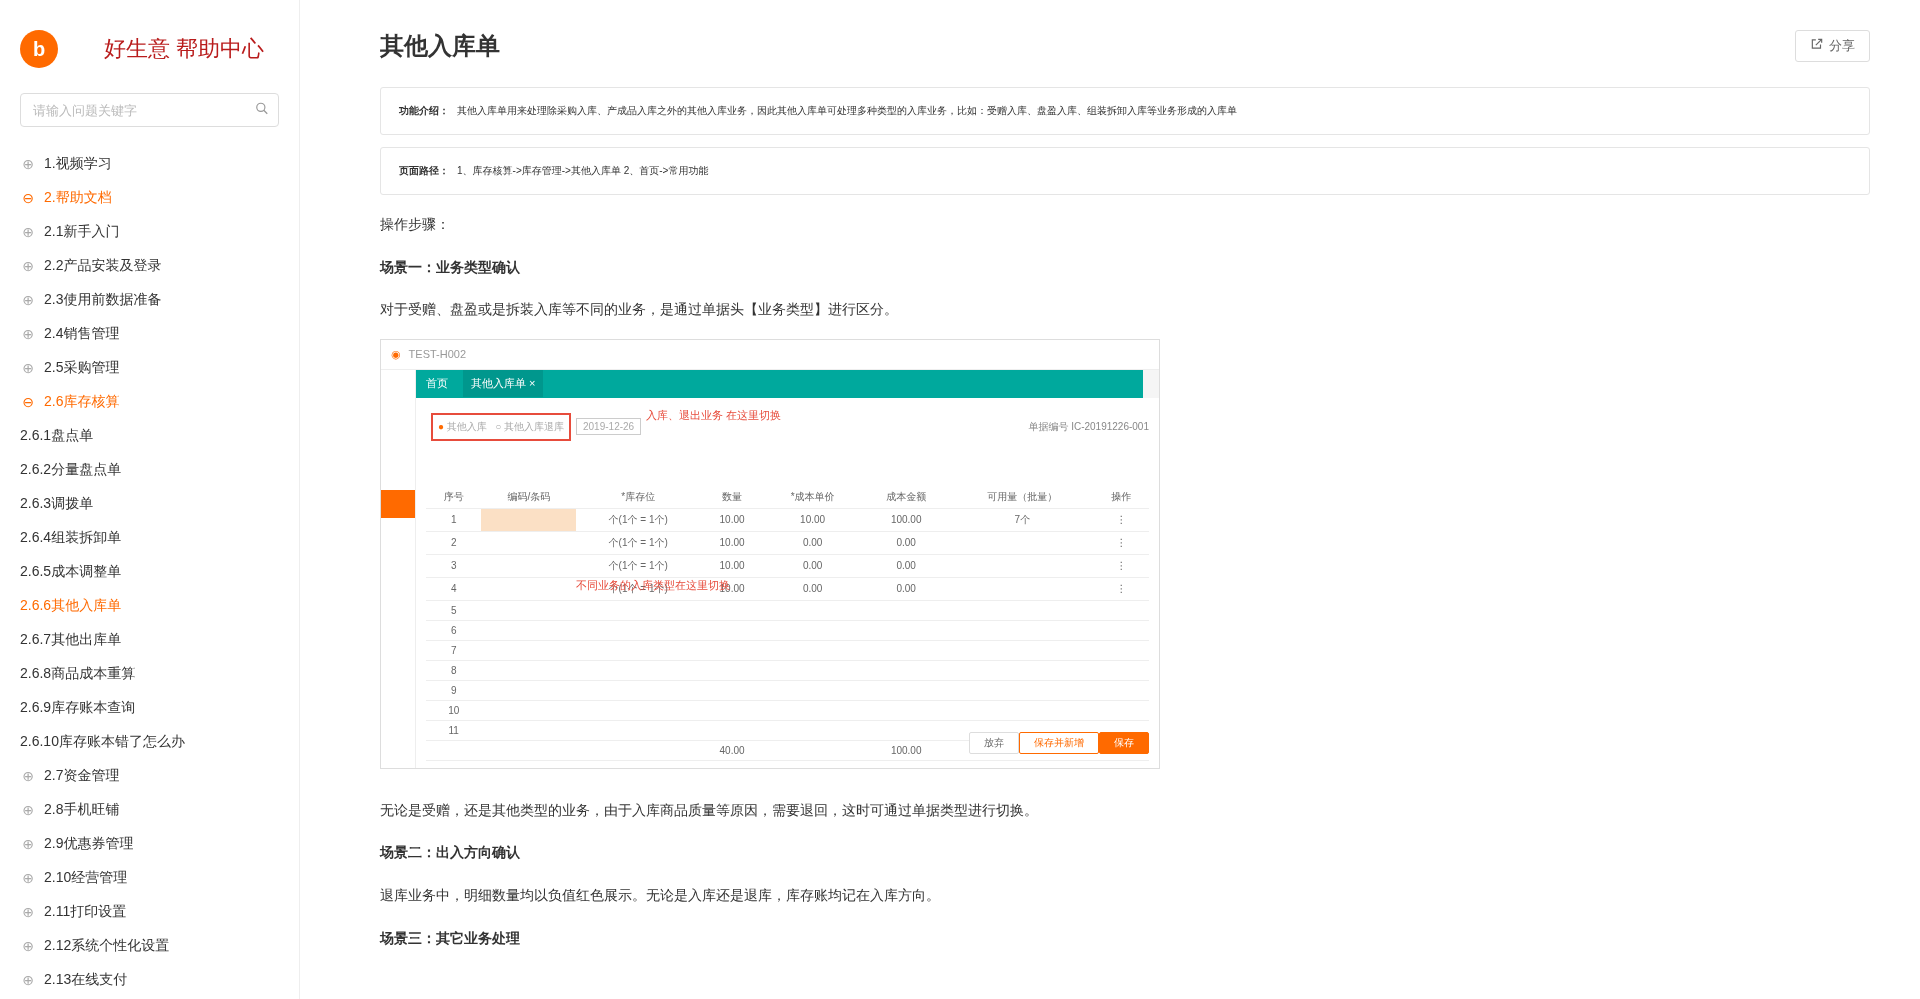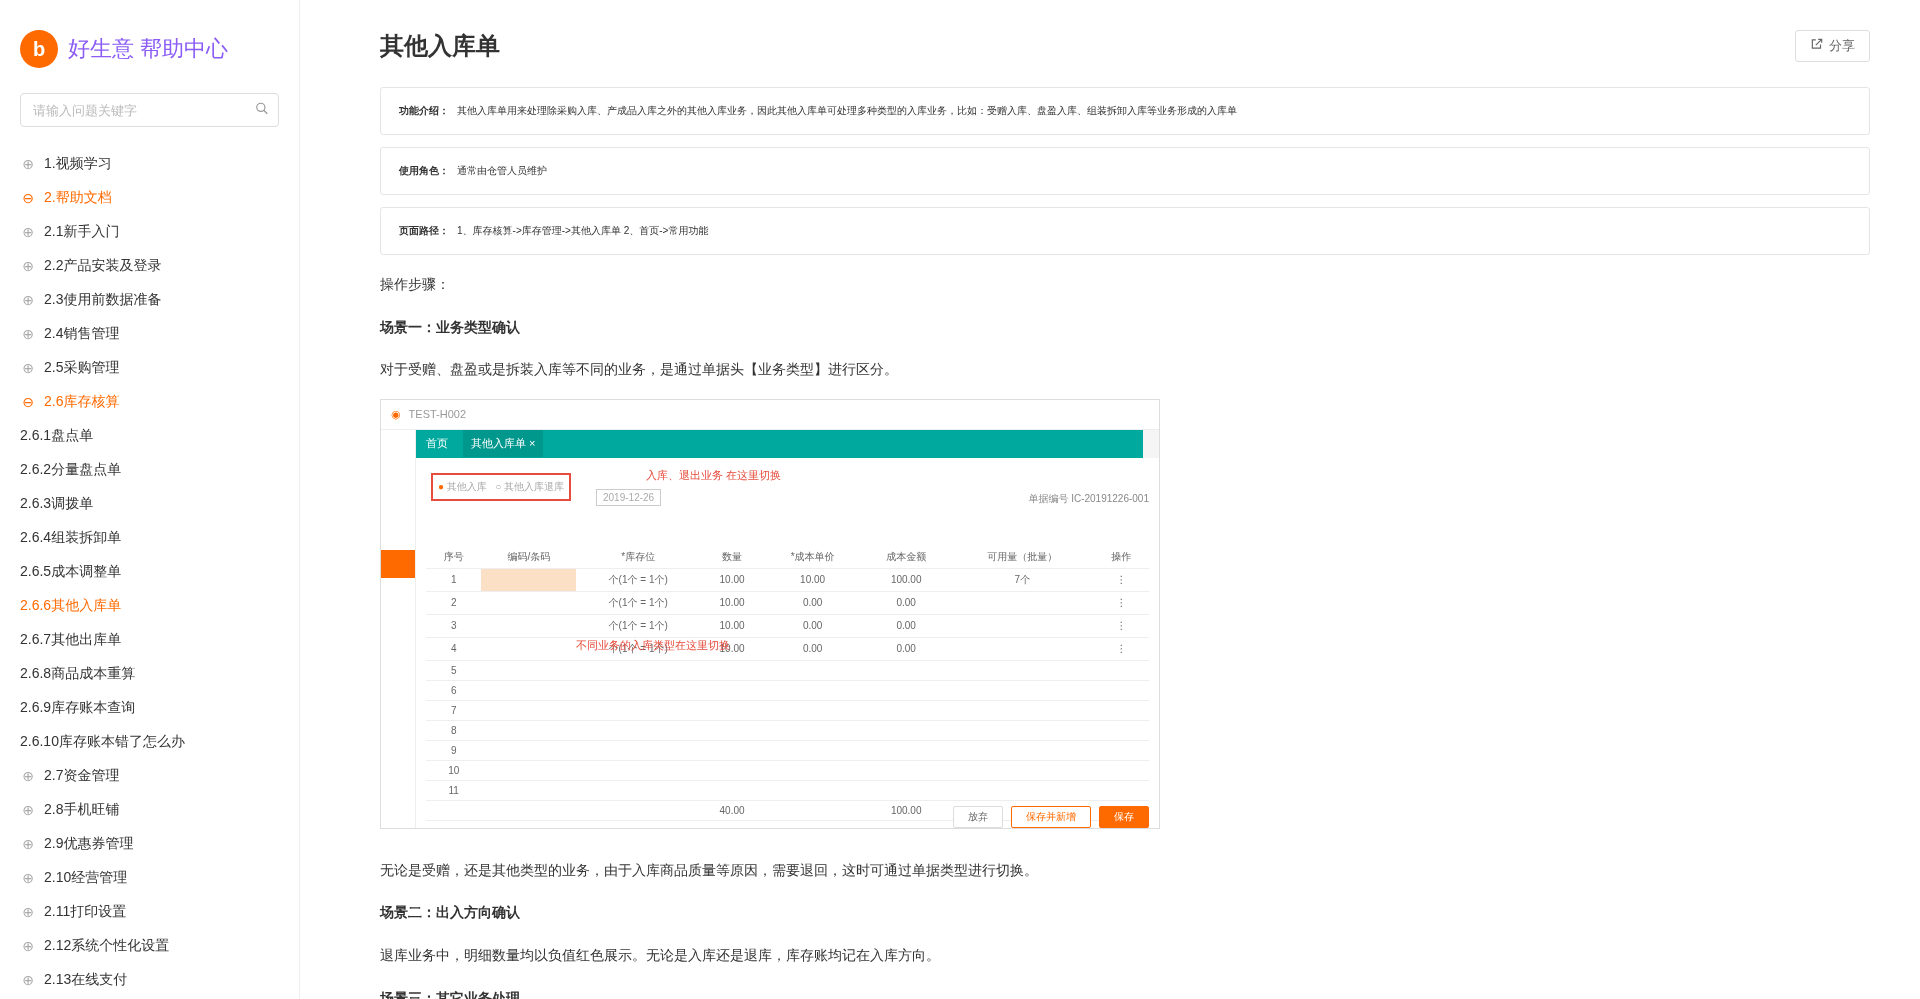--- a/index.html
+++ b/index.html
@@ -1,21 +1,21 @@
 <!DOCTYPE html>
 <html><head>
 <meta charset="utf-8">
 <style>
 * { margin: 0; padding: 0; box-sizing: border-box; }
 body { font-family: "Microsoft YaHei", "PingFang SC", sans-serif; font-size: 14px; color: #333; background: #fff; }
 .container { display: flex; min-height: 100vh; }
 .sidebar { width: 300px; border-right: 1px solid #eee; padding: 30px 20px; flex-shrink: 0; }
 .logo-row { display: flex; align-items: center; gap: 10px; margin-bottom: 25px; }
 .logo-circle { width: 38px; height: 38px; background: #ff6a00; border-radius: 50%; display: flex; align-items: center; justify-content: center; color: #fff; font-weight: bold; font-size: 20px; }
-.logo-text { font-size: 22px; color: #8b5cf6; }
+.logo-text { font-size: 22px; color: #b91c1c; margin-left: 36px; }
 .search-box { position: relative; margin-bottom: 20px; }
 .search-input { width: 100%; height: 34px; border: 1px solid #ddd; border-radius: 4px; padding: 0 34px 0 12px; font-size: 13px; color: #333; outline: none; }
 .search-input::placeholder { color: #bbb; }
 .search-icon { position: absolute; right: 10px; top: 50%; transform: translateY(-50%); color: #999; font-size: 14px; }
 .nav { list-style: none; }
 .nav li { padding: 8px 0; font-size: 14px; cursor: pointer; display: flex; align-items: center; }
 .nav-icon { width: 16px; height: 16px; margin-right: 8px; display: inline-flex; align-items: center; justify-content: center; color: #aaa; font-size: 14px; }
 .nav-l1 { padding-left: 0; color: #333; }
 .nav-l2 { padding-left: 20px; color: #333; }
 .nav-l3 { padding-left: 55px; color: #333; font-size: 13px; }
@@ -33,21 +33,21 @@
 .screenshot-placeholder { width: 780px; height: 430px; border: 1px solid #ddd; background: #f5f5f5; display: flex; align-items: center; justify-content: center; color: #aaa; font-size: 13px; margin: 12px 0 28px 0; position: relative; overflow: hidden; }
 .sp-top { position: absolute; top: 0; left: 0; right: 0; height: 30px; background: #fff; border-bottom: 1px solid #eee; display: flex; align-items: center; padding: 0 10px; font-size: 11px; color: #999; }
 .sp-tabs { position: absolute; top: 30px; left: 35px; right: 16px; height: 28px; background:#00a99d; display:flex; align-items:center; padding-left:10px; color:#fff; font-size:11px; gap:15px;}
 .sp-sidebar { position: absolute; top: 30px; bottom: 0; left: 0; width: 35px; background: #fff; border-right:1px solid #eee; }
 .sp-sidebar .sp-s-active { background:#ff6a00; height:28px; margin-top: 120px;}
 .sp-main { position: absolute; top: 58px; left: 35px; right: 0; bottom: 0; background: #fff; padding: 10px; }
 .sp-redbox { border: 2px solid #e74c3c; padding: 5px; display: inline-block; margin: 5px; font-size: 10px; }
 .sp-redtext { color: #e74c3c; font-size: 11px; position: absolute; }
 .sp-table { width: 100%; font-size: 10px; border-collapse: collapse; margin-top: 40px;}
 .sp-table th, .sp-table td { border-bottom: 1px solid #eee; padding: 4px 6px; text-align: center; color: #666; font-weight: normal;}
-.sp-footer { position: absolute; right: 10px; bottom: 0; display: flex; gap: 8px;}
+.sp-footer { position: absolute; right: 10px; bottom: 14px; display: flex; }
 .sp-btn { border: 1px solid #ddd; padding: 3px 14px; font-size: 10px; border-radius: 2px; background: #fff; color:#666;}
 .sp-btn.primary { background: #ff6a00; color: #fff; border-color:#ff6a00;}
 </style>
 </head>
 <body>
 
 <div class="container">
   <aside class="sidebar">
     <div class="logo-row">
       <div class="logo-circle">b</div>
@@ -169,44 +169,41 @@
             </svg>
         </span>
         <span>分享</span>
       </button>
     </div>
 
     <div class="info-box">
       <span class="info-label">功能介绍：</span><span>其他入库单用来处理除采购入库、产成品入库之外的其他入库业务，因此其他入库单可处理多种类型的入库业务，比如：受赠入库、盘盈入库、组装拆卸入库等业务形成的入库单</span>
     </div>
     <div class="info-box">
-      <span class="info-label">使用角色：</span><span>通常由仓管人员维护</span>
-    </div>
-    <div class="info-box">
       <span class="info-label">页面路径：</span><span>1、库存核算-&gt;库存管理-&gt;其他入库单 2、首页-&gt;常用功能</span>
     </div>
 
     <p class="body-text">操作步骤：</p>
     <p class="body-text bold">场景一：业务类型确认</p>
     <p class="body-text">对于受赠、盘盈或是拆装入库等不同的业务，是通过单据头【业务类型】进行区分。</p>
 
     <div class="screenshot-placeholder">
       <div class="sp-top">
         <span style="color:#ff6a00; margin-right:8px;">◉</span>
         <span>TEST-H002</span>
       </div>
       <div class="sp-sidebar">
           <div class="sp-s-active"></div>
         </div>
       <div class="sp-tabs">
         <span>首页</span>
         <span style="background:rgba(0,0,0,.1);padding:6px 8px;">其他入库单 ×</span>
       </div>
       <div class="sp-main">
-        <div style="display:flex; gap:20px; align-items:flex-end;">
+        <div style="display:flex; align-items:center;">
           <span class="sp-redbox">
             <span style="color:#ff6a00">●</span> <span>其他入库</span>&nbsp;&nbsp;
             <span>○</span> <span>其他入库退库</span>
           </span>
           <span style="font-size:10px; border:1px solid #ccc; padding:2px 6px;">2019-12-26</span>
           <span style="margin-left:auto; font-size:10px; color:#888;">
             <span>单据编号</span>
             <span>IC-20191226-001</span>
           </span>
         </div>

